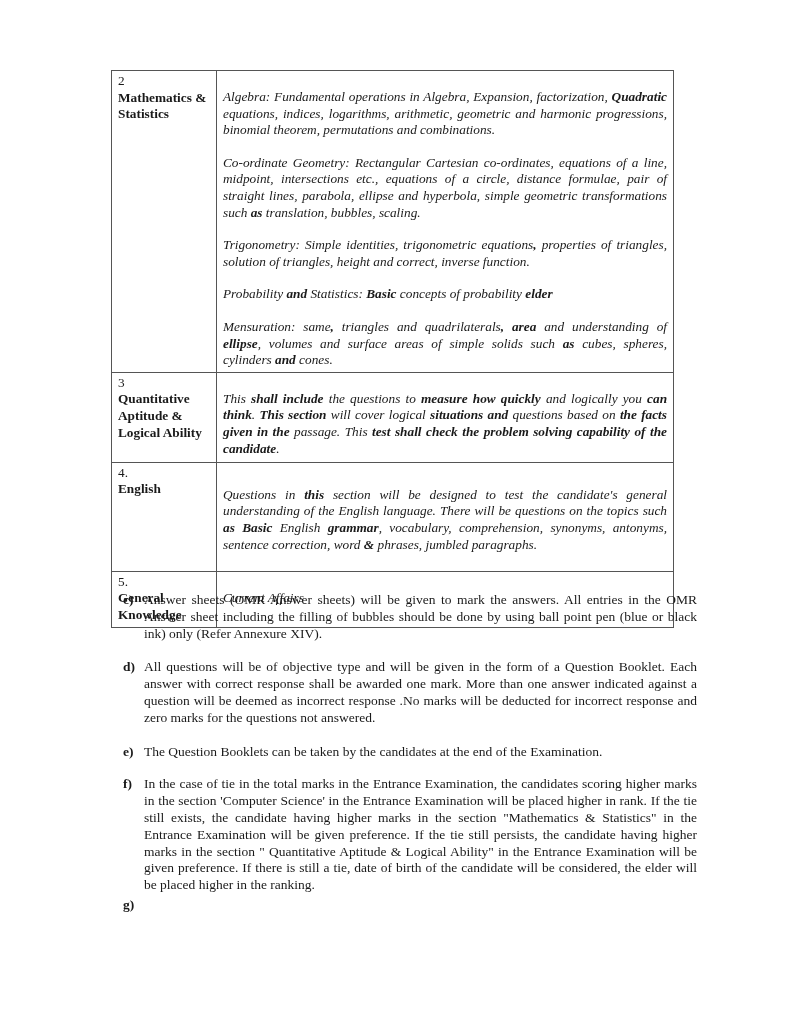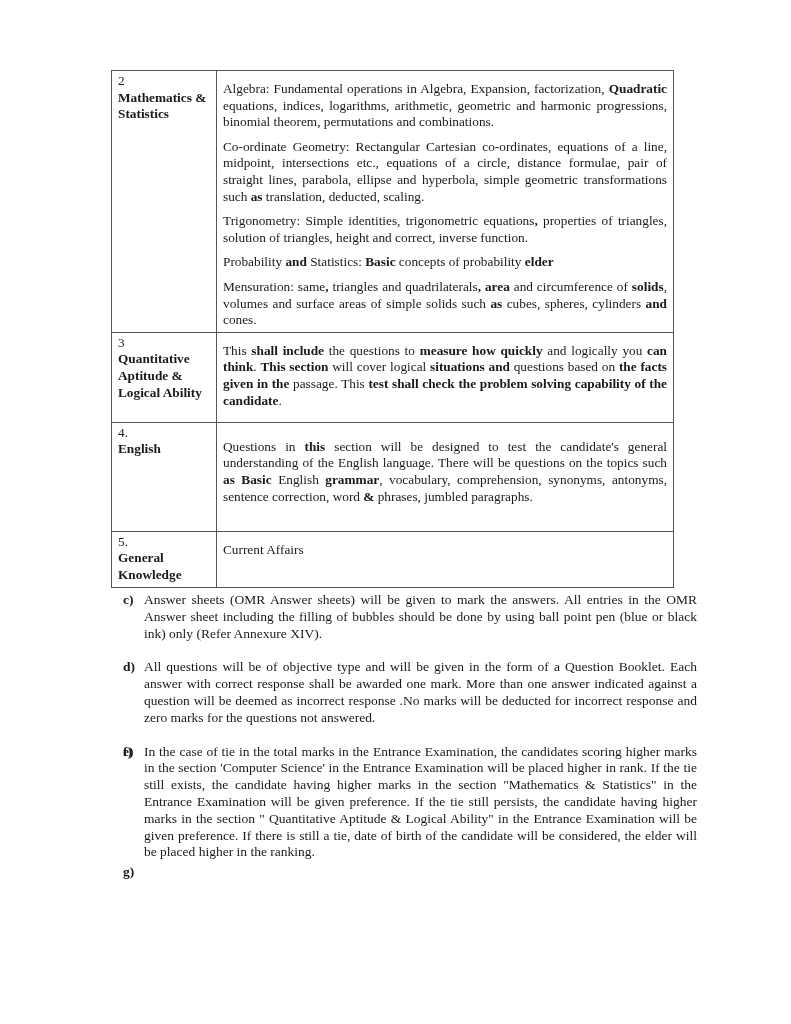--- a/index.html
+++ b/index.html
@@ -13,21 +13,21 @@
     position: absolute; left: 111px; top: 70px; width: 563px;
     border-collapse: collapse; font-size: 13.3px; line-height: 16.6px;
   }
   table.syllabus td {
     border: 1px solid #555; vertical-align: top; padding: 2px 6px 3px 6px;
   }
   td.sec { width: 92px; font-weight: normal; }
   td.sec .num { display: block; }
   td.sec .name { display: block; font-weight: bold; }
   td.desc { text-align: justify; }
-  td.desc p { margin: 8px 0 8px 0; text-align: justify; }
+  td.desc p { margin: 16px 0 8px 0; text-align: justify; font-style: italic; }
   td.desc p:last-child { margin-bottom: 0; }
   b { font-weight: bold; }
 
   tr.r2 td { height: 248px; }
   tr.r3 td { height: 84px; }
   tr.r4 td { height: 97px; }
   tr.r5 td { height: 49px; }
   tr.r4 td.desc { padding-top: 8px; }
 
   .points { position: absolute; left: 123px; top: 592px; width: 574px; font-size: 13.5px; line-height: 16.8px; }
@@ -43,24 +43,24 @@
 
   <table class="syllabus">
     <tbody>
       <tr class="r2">
         <td class="sec">
           <span class="num">2</span>
           <span class="name">Mathematics &amp; Statistics</span>
         </td>
         <td class="desc">
             <p><span>Algebra: Fundamental operations in Algebra, Expansion, factorization, </span><b>Quadratic</b><span> equations, indices, logarithms, arithmetic, geometric and harmonic progressions, binomial theorem, permutations and combinations.</span></p>
-            <p><span>Co-ordinate Geometry: Rectangular Cartesian co-ordinates, equations of a line, midpoint, intersections etc., equations of a circle, distance formulae, pair of straight lines, parabola, ellipse and hyperbola, simple geometric transformations such </span><b>as</b><span> translation, deducted, scaling.</span></p>
+            <p><span>Co-ordinate Geometry: Rectangular Cartesian co-ordinates, equations of a line, midpoint, intersections etc., equations of a circle, distance formulae, pair of straight lines, parabola, ellipse and hyperbola, simple geometric transformations such </span><b>as</b><span> translation, bubbles, scaling.</span></p>
             <p><span>Trigonometry: Simple identities, trigonometric equations</span><b>,</b><span> properties of triangles, solution of triangles, height and correct, inverse function.</span></p>
             <p><span>Probability </span><b>and</b><span> Statistics: </span><b>Basic</b><span> concepts of probability </span><b>elder</b></p>
-            <p><span>Mensuration: same</span><b>,</b><span> triangles and quadrilaterals</span><b>, area</b><span> and circumference of </span><b>solids</b><span>, volumes and surface areas of simple solids such </span><b>as</b><span> cubes, spheres, cylinders </span><b>and</b><span> cones.</span></p>
+            <p><span>Mensuration: same</span><b>,</b><span> triangles and quadrilaterals</span><b>, area</b><span> and understanding of </span><b>ellipse</b><span>, volumes and surface areas of simple solids such </span><b>as</b><span> cubes, spheres, cylinders </span><b>and</b><span> cones.</span></p>
           </td>
       </tr>
       <tr class="r3">
         <td class="sec">
           <span class="num">3</span>
           <span class="name">Quantitative Aptitude &amp; Logical Ability</span>
         </td>
         <td class="desc">
             <p><span>This </span><b>shall include</b><span> the questions to </span><b>measure how quickly</b><span> and logically you </span><b>can think</b><span>. </span><b>This section</b><span> will cover logical </span><b>situations and</b><span> questions based on </span><b>the facts given in the</b><span> passage. This </span><b>test shall check the problem solving capability of the candidate</b><span>.</span></p>
           </td>
@@ -90,20 +90,21 @@
     <div class="point c">
       <span class="lbl">c)</span>
       <span>Answer sheets (OMR Answer sheets) will be given to mark the answers. All entries in the OMR Answer sheet including the filling of bubbles should be done by using ball point pen (blue or black ink) only (Refer Annexure XIV).</span>
     </div>
     <div class="point d">
       <span class="lbl">d)</span>
       <span>All questions will be of objective type and will be given in the form of a Question Booklet. Each answer with correct response shall be awarded one mark. More than one answer indicated against a question will be deemed as incorrect response .No marks will be deducted for incorrect response and zero marks for the questions not answered.</span>
     </div>
     <div class="point e">
       <span class="lbl">e)</span>
+      <span>The Question Booklets can be taken by the candidates at the end of the Examination.</span>
     </div>
     <div class="point f">
       <span class="lbl">f)</span>
       <span>In the case of tie in the total marks in the Entrance Examination, the candidates scoring higher marks in the section 'Computer Science' in the Entrance  Examination will be placed higher in rank. If the tie still exists, the candidate having higher marks in the section "Mathematics &amp; Statistics"  in the Entrance Examination will be given preference. If the tie still persists, the candidate having  higher marks in the section " Quantitative Aptitude &amp; Logical Ability"  in the Entrance Examination will be given preference. If there is still a tie, date of birth of the candidate will be considered, the elder will be placed higher in the ranking.</span>
     </div>
     <div class="point g">
       <span class="lbl">g)</span>
     </div>
   </div>
 

